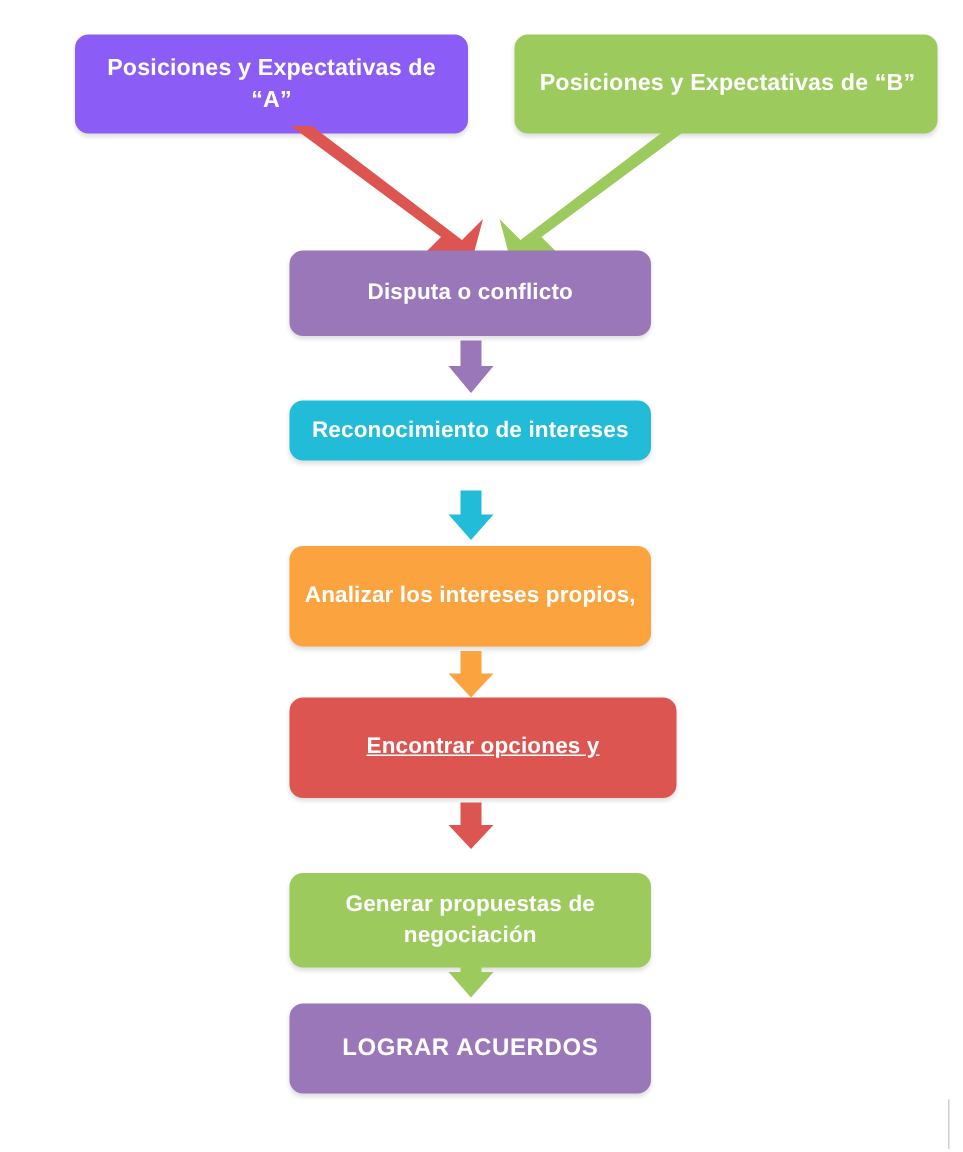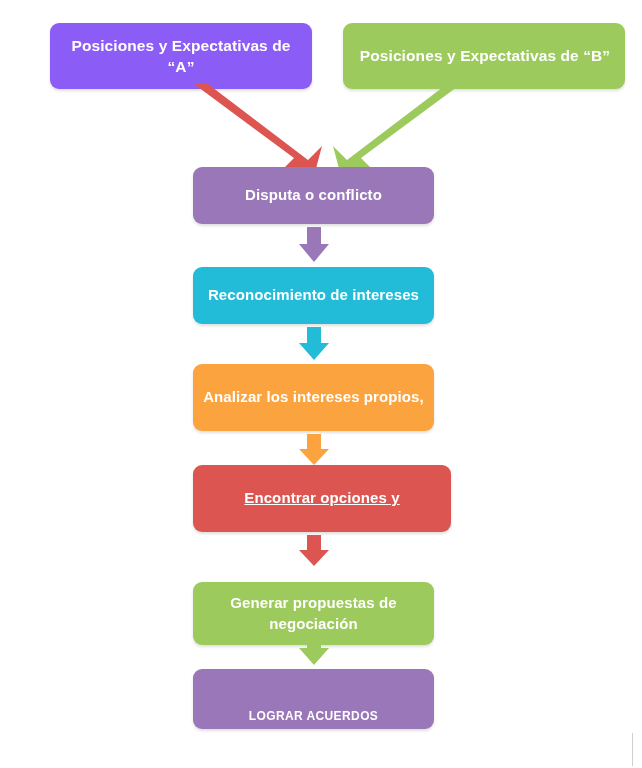--- a/index.html
+++ b/index.html
@@ -36,30 +36,29 @@
     user-select: none;
   }
 
   .node-top {
     font-size: 15.5px;
   }
   .node-mid {
     font-size: 15px;
   }
   .node-final {
-    font-size: 12px;
+    font-size: 16px;
     letter-spacing: 0.4px;
-    align-items: flex-end;
   }
 
   
   #node-a      { left: 50px;  top: 23px;  width: 262px; height: 66px; background: #e05951; }
   #node-b      { left: 343px; top: 23px;  width: 282px; height: 66px; background: #9dca5c; }
   #node-disp   { left: 193px; top: 167px; width: 241px; height: 57px; background: #9a77b8; }
-  #node-recon  { left: 193px; top: 267px; width: 241px; height: 57px; background: #22bcd8; }
+  #node-recon  { left: 193px; top: 267px; width: 241px; height: 40px; background: #22bcd8; }
   #node-anal   { left: 193px; top: 364px; width: 241px; height: 67px; background: #fba33f; }
   #node-enco   { left: 193px; top: 465px; width: 258px; height: 67px; background: #dc5550; text-decoration: underline; }
   #node-gene   { left: 193px; top: 582px; width: 241px; height: 63px; background: #9dca5c; }
   #node-logr   { left: 193px; top: 669px; width: 241px; height: 60px; background: #9a77b8; }
 
   
   .arrow {
     position: absolute;
     pointer-events: none;
   }

